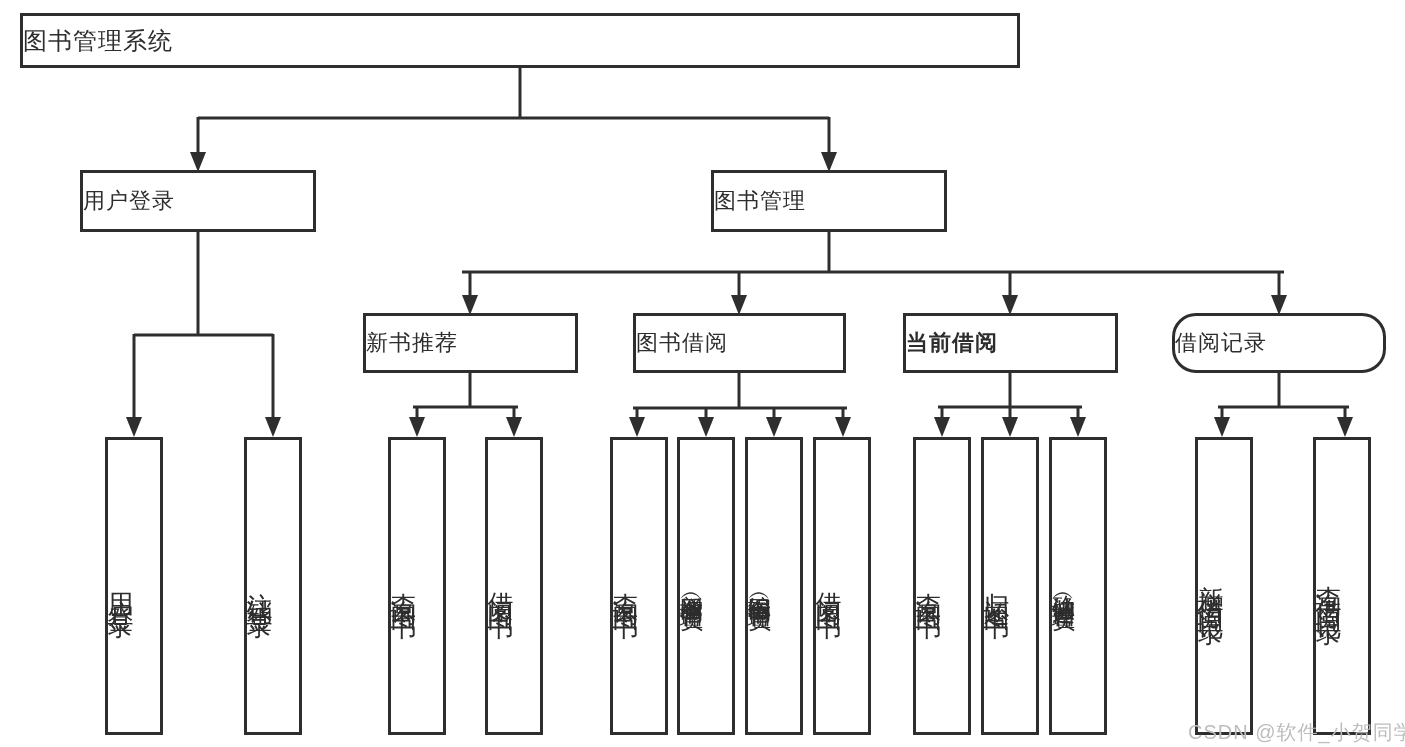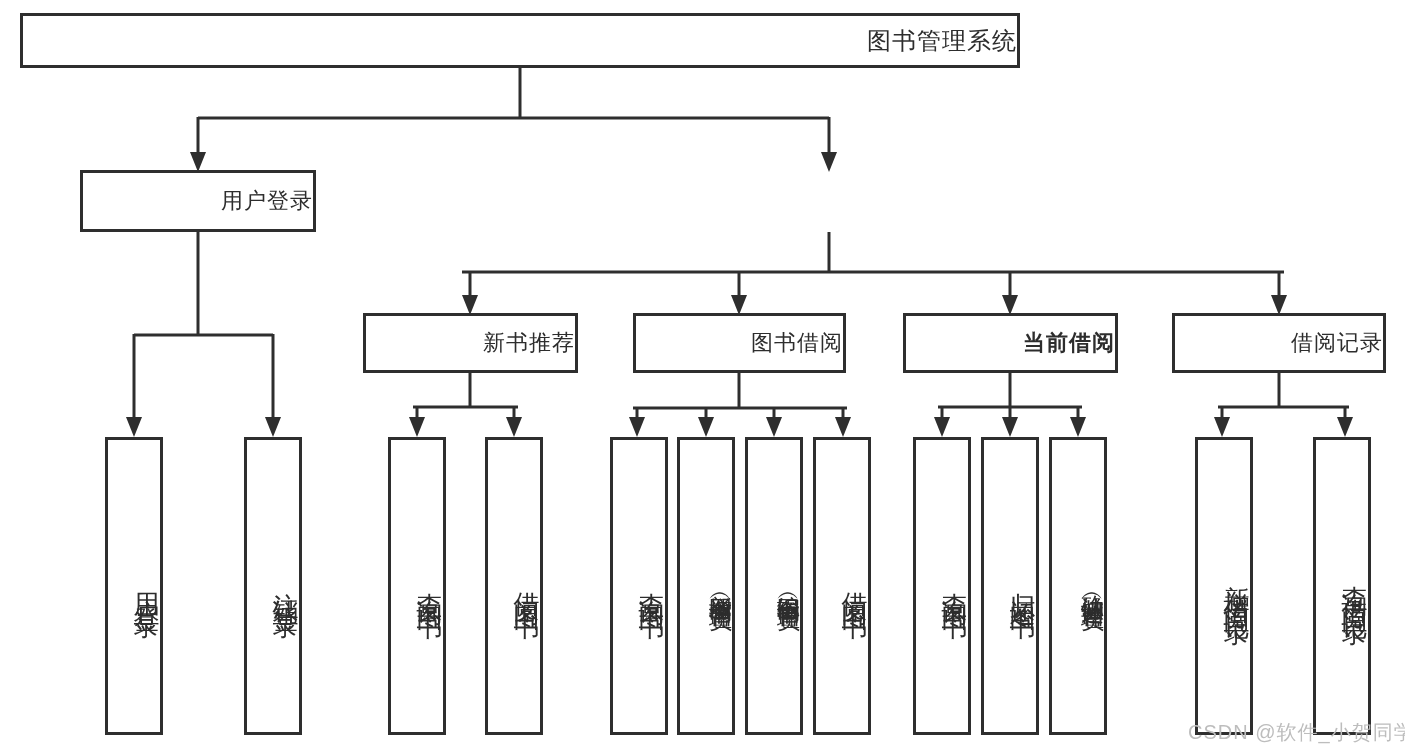--- a/index.html
+++ b/index.html
@@ -6,21 +6,21 @@
   .canvas{
     position:relative;width:1405px;height:747px;background:#ffffff;
     font-family:"Liberation Sans","DejaVu Sans",sans-serif;color:#2d2d2d;
     overflow:hidden;
   }
   svg.connectors{position:absolute;left:0;top:0;width:1405px;height:747px;}
   svg.connectors line{stroke:#2e2e2e;stroke-width:3;}
   svg.connectors polygon{fill:#2e2e2e;stroke:none;}
   .box{
     position:absolute;border:3px solid #2e2e2e;background:#ffffff;
-    display:flex;align-items:center;justify-content:flex-end;
+    display:flex;align-items:center;justify-content:flex-start;
     box-sizing:border-box;text-align:center;
   }
   .root-box{left:20px;top:13px;width:1000px;height:55px;}
   .root-box .lbl{font-size:24px;letter-spacing:1px;}
   .l2-box{top:170px;width:236px;height:62px;}
   .l3-box{top:313px;height:60px;}
   .h-lbl{font-size:22px;letter-spacing:1px;}
   .leaf{top:437px;width:58px;height:298px;}
   .v-text{
     writing-mode:vertical-rl;text-orientation:mixed;
@@ -113,31 +113,34 @@
     </g>
   </svg>
 
   <div class="box root-box">
     <span class="lbl">图书管理系统</span>
   </div>
 
   <div class="box l2-box" style="left:80px;">
     <span class="h-lbl">用户登录</span>
   </div>
+  <div class="box l2-box" style="left:711px;">
+    <span class="h-lbl">图书管理</span>
+  </div>
 
   <div class="box l3-box" style="left:633px;width:213px;">
     <span class="h-lbl">图书借阅</span>
   </div>
   <div class="box l3-box" style="left:363px;width:215px;">
     <span class="h-lbl">新书推荐</span>
   </div>
   <div class="box l3-box" style="left:903px;width:215px;font-weight:bold;">
     <span class="h-lbl">当前借阅</span>
   </div>
-  <div class="box l3-box" style="left:1172px;width:214px;">
+  <div class="box l3-box" style="left:1172px;width:214px;border-radius:24px;">
     <span class="h-lbl">借阅记录</span>
   </div>
 
   <div class="box leaf" style="left:105px;">
     <span class="v-text">用户登录</span>
   </div>
   <div class="box leaf" style="left:244px;">
     <span class="v-text">注销登录</span>
   </div>
 

